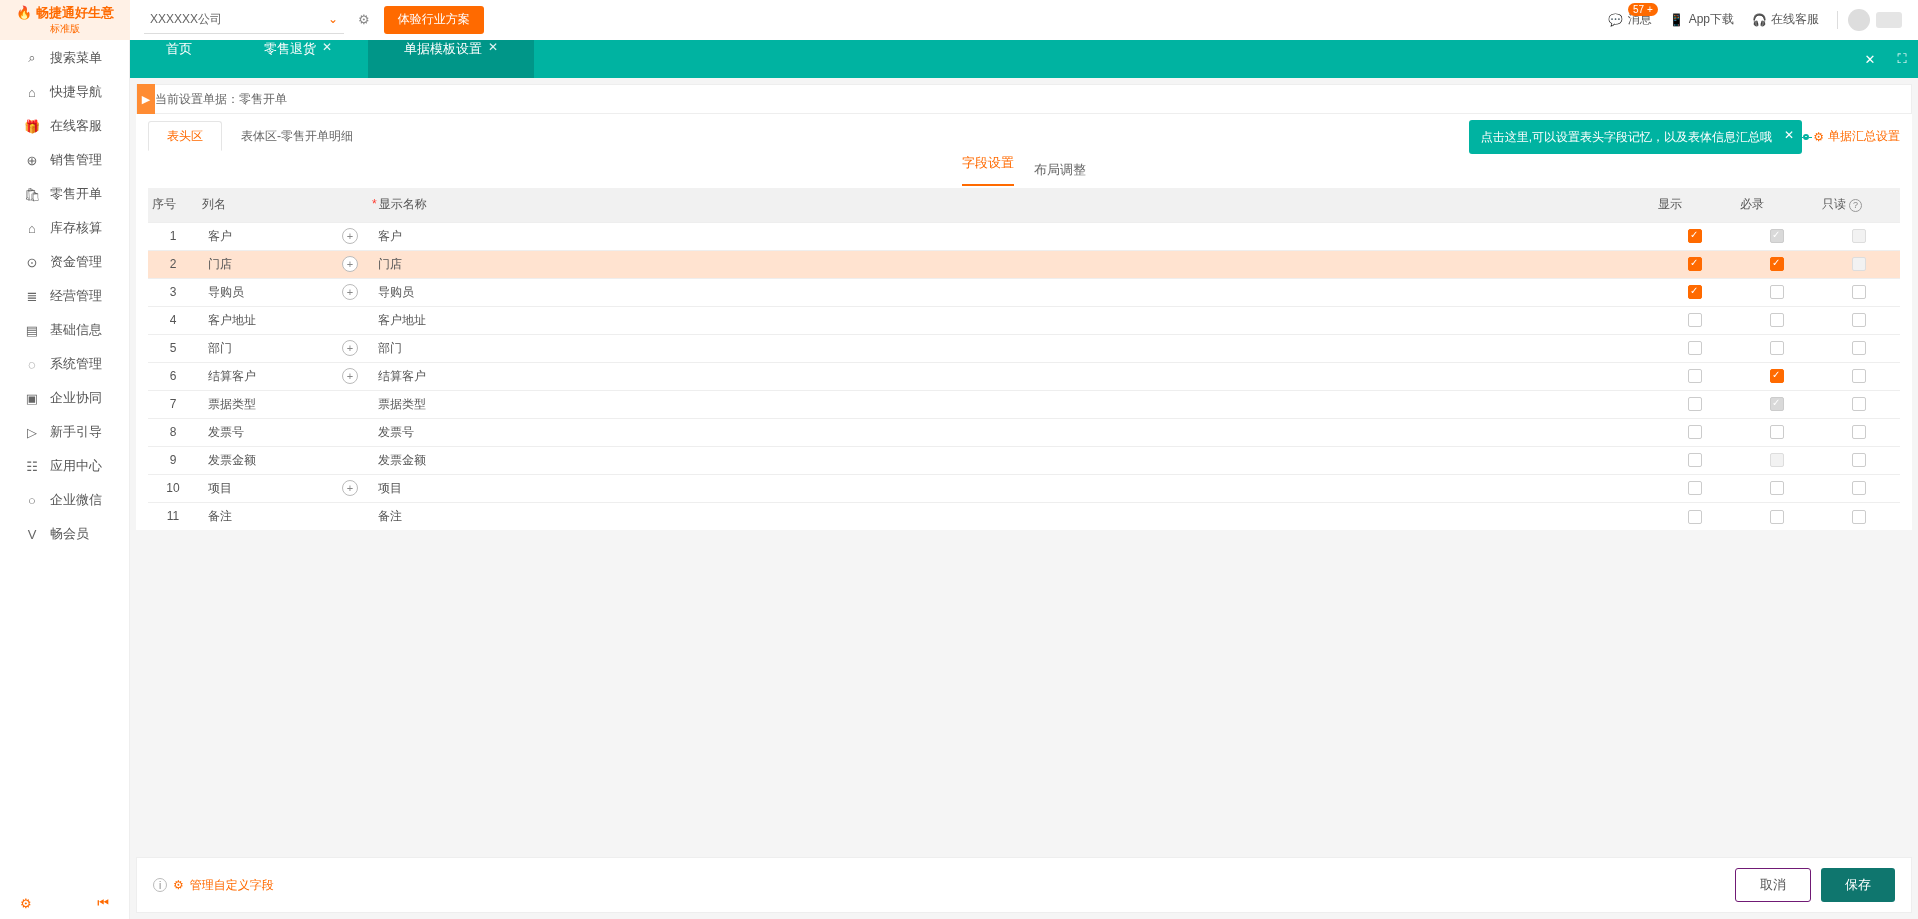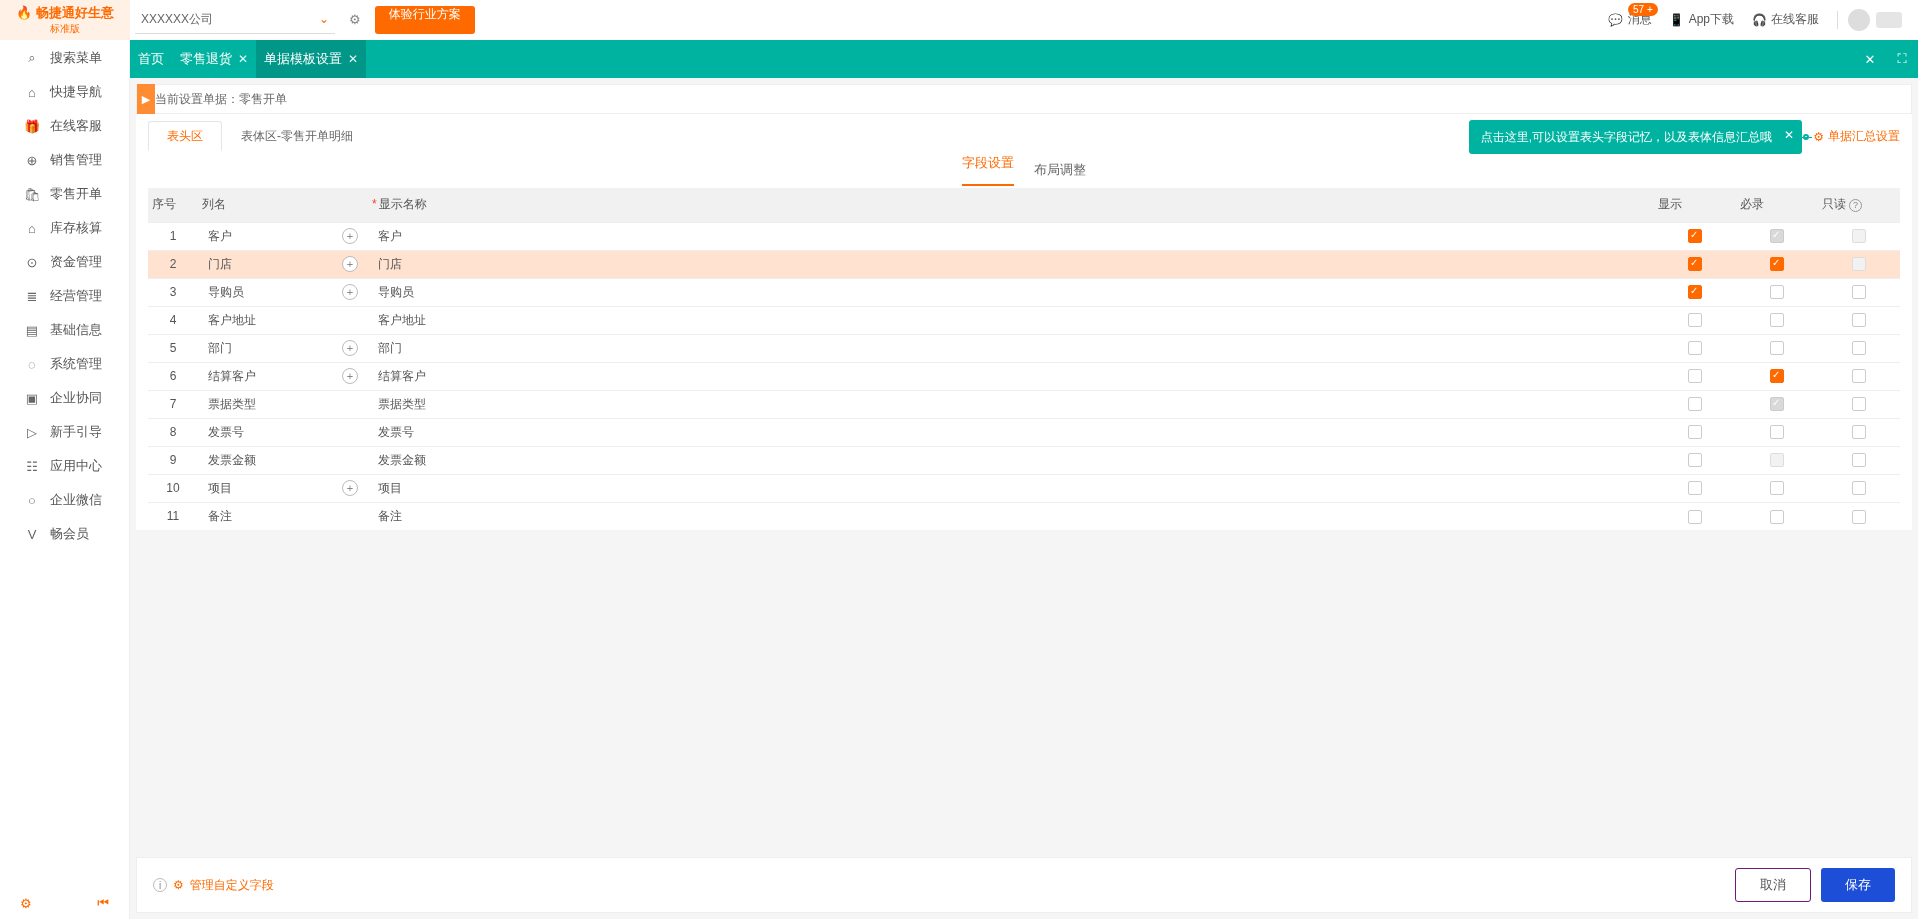--- a/index.html
+++ b/index.html
@@ -1,37 +1,37 @@
 <!DOCTYPE html>
 <html><head>
 <meta charset="utf-8">
 <style>
 *{box-sizing:border-box;margin:0;padding:0;font-family:-apple-system,"Microsoft YaHei",Arial,sans-serif}
 body{background:#fff;width:1918px;height:919px;overflow:hidden;font-size:13px;color:#333}
 .top-bar{height:40px;display:flex;align-items:center;padding:0 16px 0 0;border-bottom:1px solid transparent}
 .logo-area{width:130px;height:40px;background:#fff1e6;display:flex;flex-direction:column;align-items:center;justify-content:center}
 .logo-title{display:flex;align-items:center;gap:4px;color:#ff6a00;font-size:13px;font-weight:bold}
 .logo-sub{font-size:10px;color:#ff6a00}
-.company-sel{margin-left:5px;height:28px;width:200px;display:flex;align-items:center;justify-content:space-between;border-bottom:1px solid #ddd;color:#666;font-size:12px;padding:0 6px}
+.company-sel{margin-left:14px;height:28px;width:200px;display:flex;align-items:center;justify-content:space-between;border-bottom:1px solid #ddd;color:#666;font-size:12px;padding:0 6px}
 .gear-btn{margin-left:14px;color:#888}
-.orange-btn{margin-left:14px;background:#ff6a00;color:#fff;height:28px;padding:0 14px;border-radius:3px;display:flex;font-size:12px}
+.orange-btn{margin-left:14px;background:#ff6a00;color:#fff;height:28px;padding:0 14px;border-radius:3px;display:flex;align-items:center;font-size:12px}
 .spacer{flex:1}
 .top-link{display:flex;align-items:center;gap:4px;margin-left:18px;color:#555;font-size:12px;position:relative}
 .badge{position:absolute;top:-8px;right:-6px;background:#ff6a00;color:#fff;border-radius:8px;font-size:10px;padding:1px 5px}
 .divider{width:1px;height:18px;background:#ddd;margin-left:18px}
 .avatar{width:22px;height:22px;border-radius:50%;background:#ddd;margin-left:10px}
 .avatar-label{width:26px;height:16px;background:#e5e5e5;border-radius:3px;margin-left:6px}
 .layout{display:flex;height:879px}
 .sidebar{width:130px;background:#fff;border-right:1px solid #eee;display:flex;flex-direction:column}
 .side-list{flex:1}
 .side-item{height:32px;display:flex;align-items:center;gap:10px;padding-left:24px;color:#555;font-size:13px;margin-top:2px}
 .side-icon{width:16px;text-align:center;color:#666}
 .side-foot{height:32px;display:flex;align-items:center;justify-content:space-between;padding:0 20px;color:#ff6a00}
 .tabs-bar{height:38px;background:#00b3a1;display:flex;align-items:center;position:relative}
-.tab{height:38px;display:flex;align-items:center;padding:0 8px;color:#fff;font-size:13px;gap:6px}
+.tab{height:38px;display:flex;padding:0 36px;color:#fff;font-size:13px;gap:6px}
 .tab.active{background:#009688}
 .tab-close{font-size:12px;opacity:.9}
 .tab-end{position:absolute;right:0;display:flex;height:38px}
 .tab-end .tbtn{width:32px;height:38px;display:flex;align-items:center;justify-content:center;color:#fff;background:#00b3a1}
 .main{flex:1;display:flex;flex-direction:column;background:#f5f5f5;position:relative}
 .content-wrap{flex:1;overflow:hidden;padding:6px}
 .tip-popup{position:absolute;right:110px;top:6px;background:#00b3a1;color:#fff;padding:8px 30px 8px 12px;font-size:12px;border-radius:3px;line-height:1.5}
 .tip-popup .tip-close{position:absolute;right:8px;top:6px}
 .summary-link{position:absolute;right:12px;top:14px;display:flex;align-items:center;gap:4px;color:#ff6a00;font-size:12px}
 .summary-dot{width:6px;height:6px;border-radius:50%;border:2px solid #00b3a1}
@@ -59,21 +59,21 @@
 .chk.checked::after{content:"✓";color:#fff;font-size:10px;position:absolute;left:1px;top:-1px}
 .chk.disabled{background:#f2f2f2;border-color:#ddd}
 .chk.disabled.checked{background:#d9d9d9;border-color:#ccc}
 .chk.disabled.checked::after{color:#fff}
 .footer{height:56px;background:#fff;border:1px solid #eee;margin:6px;display:flex;align-items:center;padding:0 16px}
 .manage-link{display:flex;align-items:center;gap:6px;color:#ff6a00;font-size:12px}
 .info-ic{width:14px;height:14px;border:1px solid #bbb;border-radius:50%;display:inline-flex;align-items:center;justify-content:center;font-size:10px;color:#888}
 .foot-spacer{flex:1}
 .btn{height:34px;padding:0 24px;border-radius:3px;display:flex;align-items:center;font-size:13px;margin-left:10px}
 .btn-default{border:1px solid #701a75;color:#555;background:#fff}
-.btn-primary{background:#1d4ed8;color:#fff}
+.btn-primary{background:#0f766e;color:#fff}
 .q-ic{width:13px;height:13px;border:1px solid #999;border-radius:50%;display:inline-flex;align-items:center;justify-content:center;font-size:9px;color:#888;margin-left:3px}
 .dot-line{position:absolute;right:100px;top:23px;width:12px;border-top:1px dashed #00b3a1}
 </style>
 </head>
 <body>
 
 <div class="top-bar">
   <div class="logo-area">
     <div class="logo-title">
         <span>🔥</span>

